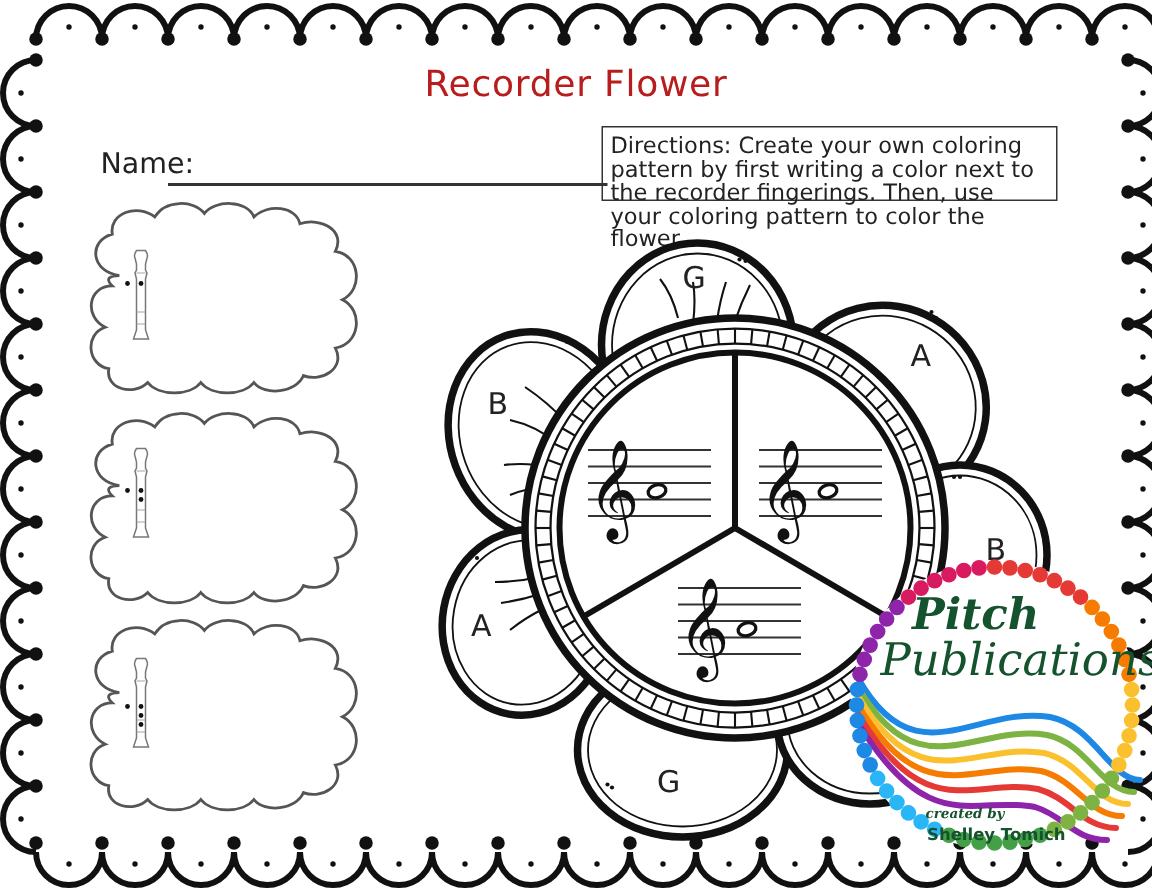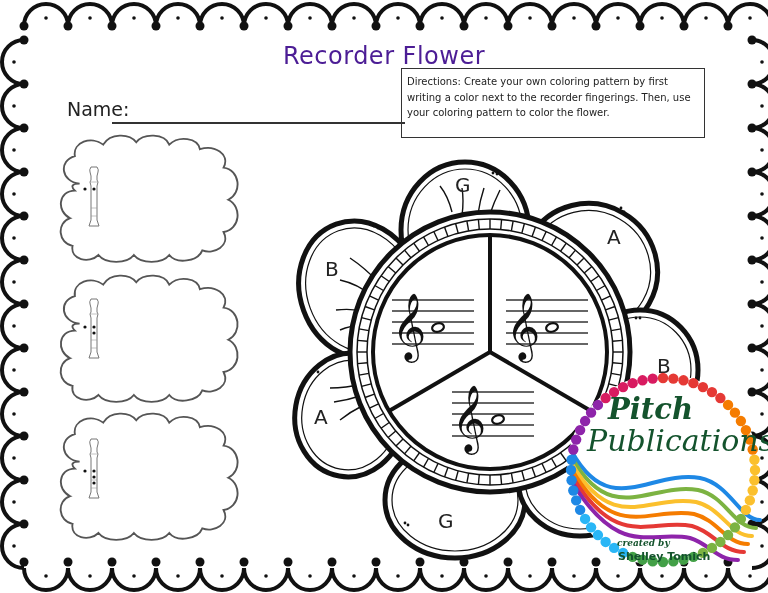--- a/index.html
+++ b/index.html
@@ -1,22 +1,22 @@
 <!DOCTYPE html>
 <html><head>
 <meta charset="utf-8">
 <style>
   html, body { margin: 0; padding: 0; background: #ffffff; }
   body { width: 768px; height: 593px; position: relative; overflow: hidden; font-family: "DejaVu Sans", sans-serif; }
   .layer { position: absolute; left: 0; top: 0; width: 768px; height: 593px; }
-  .title { position: absolute; left: 0; width: 768px; top: 42px; text-align: center; font-size: 24px; letter-spacing: 0.5px; color: #4c1d95; font-family: "DejaVu Sans", sans-serif; }
+  .title { position: absolute; left: 0; width: 768px; top: 42px; text-align: center; font-size: 24px; letter-spacing: 0.5px; color: #b91c1c; font-family: "DejaVu Sans", sans-serif; }
   .name-row { position: absolute; left: 46px; top: 98px; width: 320px; height: 30px; }
   .name-label { position: absolute; left: 0; top: 0; font-size: 19px; color: #222; margin-left: 21px; }
   .name-line { position: absolute; left: 66px; top: 24px; width: 293px; height: 0; border-bottom: 2px solid #333; }
-  .directions { position: absolute; left: 401px; top: 68px; width: 304px; height: 70px; border: 1.5px solid #333; box-sizing: border-box; padding: 5px 4px 2px 5px; font-size: 10px; line-height: 15.5px; color: #222; }
+  .directions { position: absolute; left: 401px; top: 84px; width: 304px; height: 50px; border: 1.5px solid #333; box-sizing: border-box; padding: 5px 4px 2px 5px; font-size: 15px; line-height: 15.5px; color: #222; }
   .logo-text { position: absolute; font-family: "DejaVu Serif", serif; font-style: italic; color: #14532d; }
   .logo-line1 { left: 608px; top: 392px; font-size: 29px; font-weight: bold; }
   .logo-line2 { left: 587px; top: 423px; font-size: 30px; font-weight: normal; }
   .logo-created { left: 617px; top: 538px; font-size: 9px; font-style: italic; font-weight: bold; }
   .logo-author { left: 618px; top: 550px; font-size: 11px; font-weight: bold; font-style: normal; font-family: "DejaVu Sans", sans-serif; }
 </style>
 </head>
 <body>
 
 <svg class="layer" viewBox="0 0 768 593" xmlns="http://www.w3.org/2000/svg">

